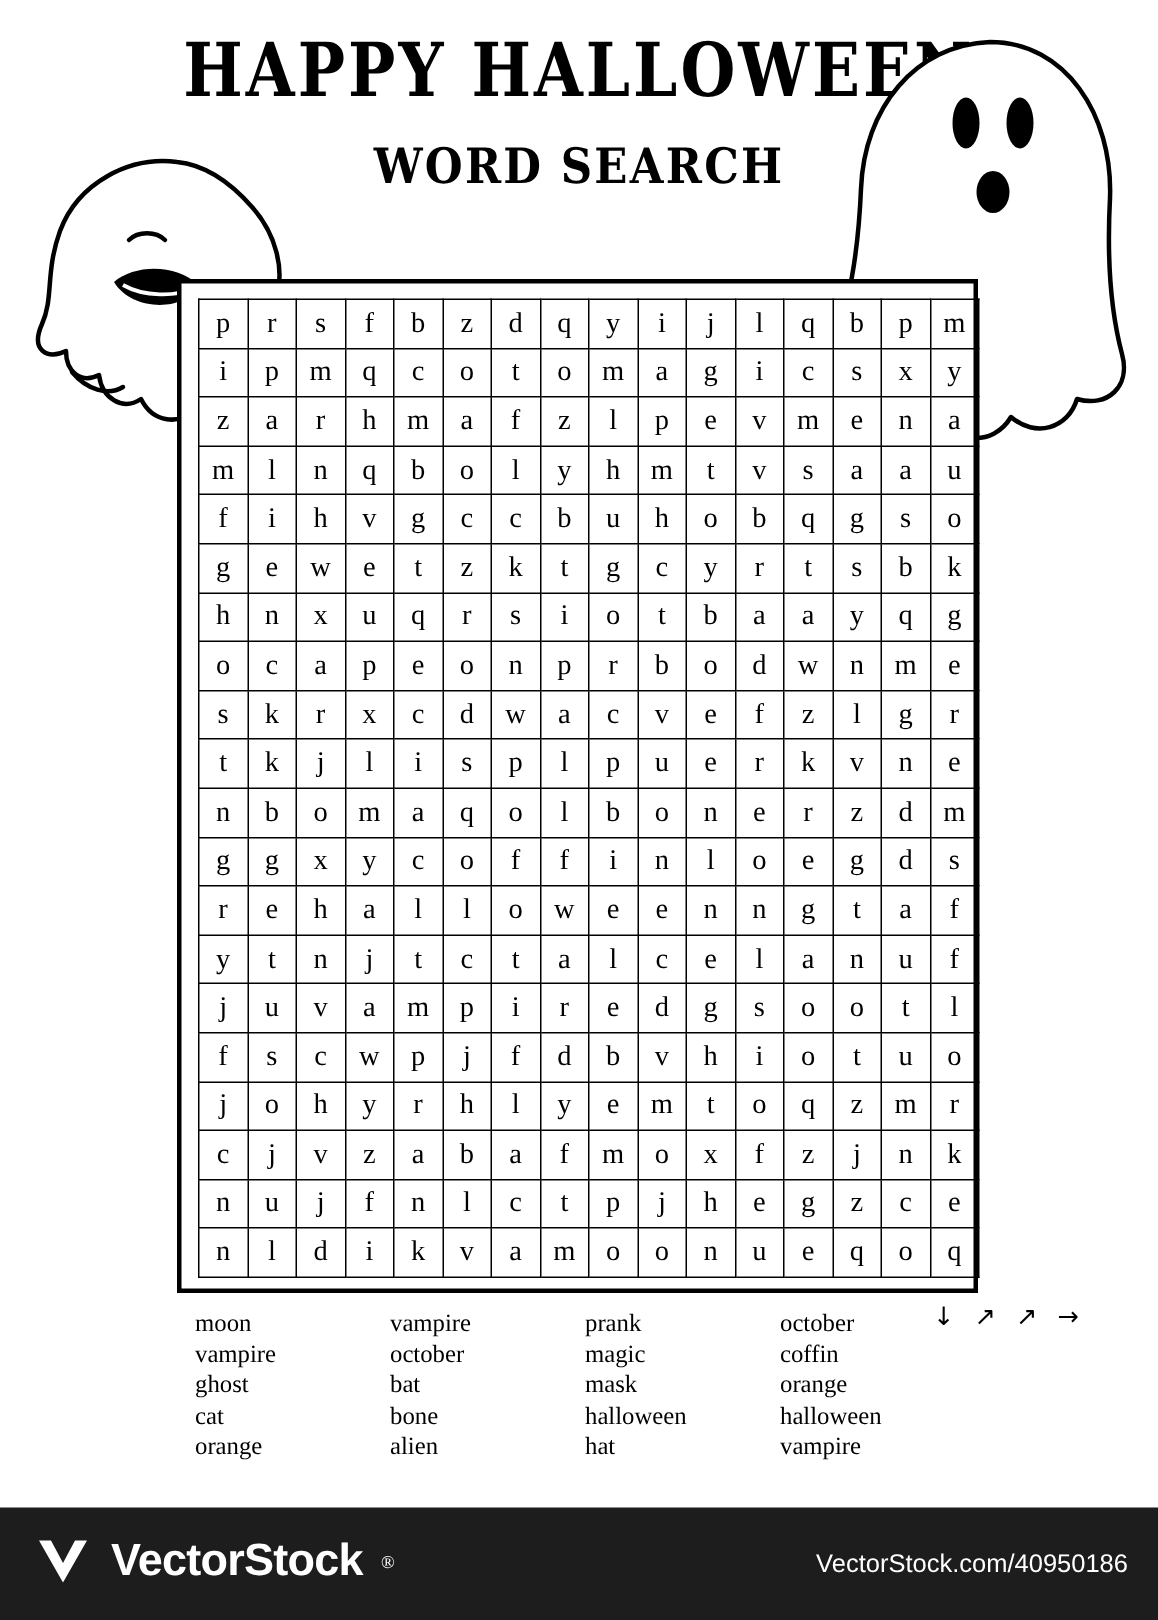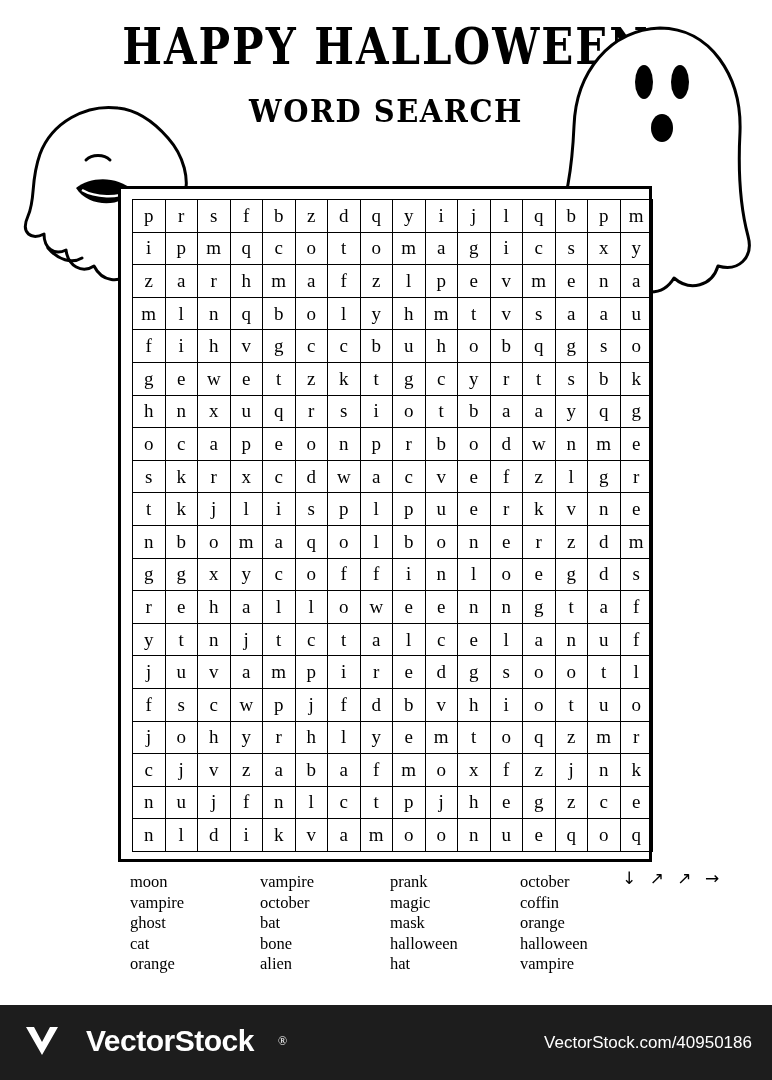--- a/index.html
+++ b/index.html
@@ -140,21 +140,21 @@
     height: 75px;
     background: #1d1d1d;
     color: #ffffff;
   }
   .vs-logo {
     position: absolute;
     left: 22px;
     top: 16px;
     display: flex;
     align-items: center;
-    gap: 24px;
+    gap: 12px;
   }
   .vs-logo-text {
     font-family: "Liberation Sans", sans-serif;
     font-size: 30px;
     font-weight: 700;
     color: #ffffff;
     letter-spacing: -0.5px;
   }
   .vs-reg {
     font-size: 12px;

